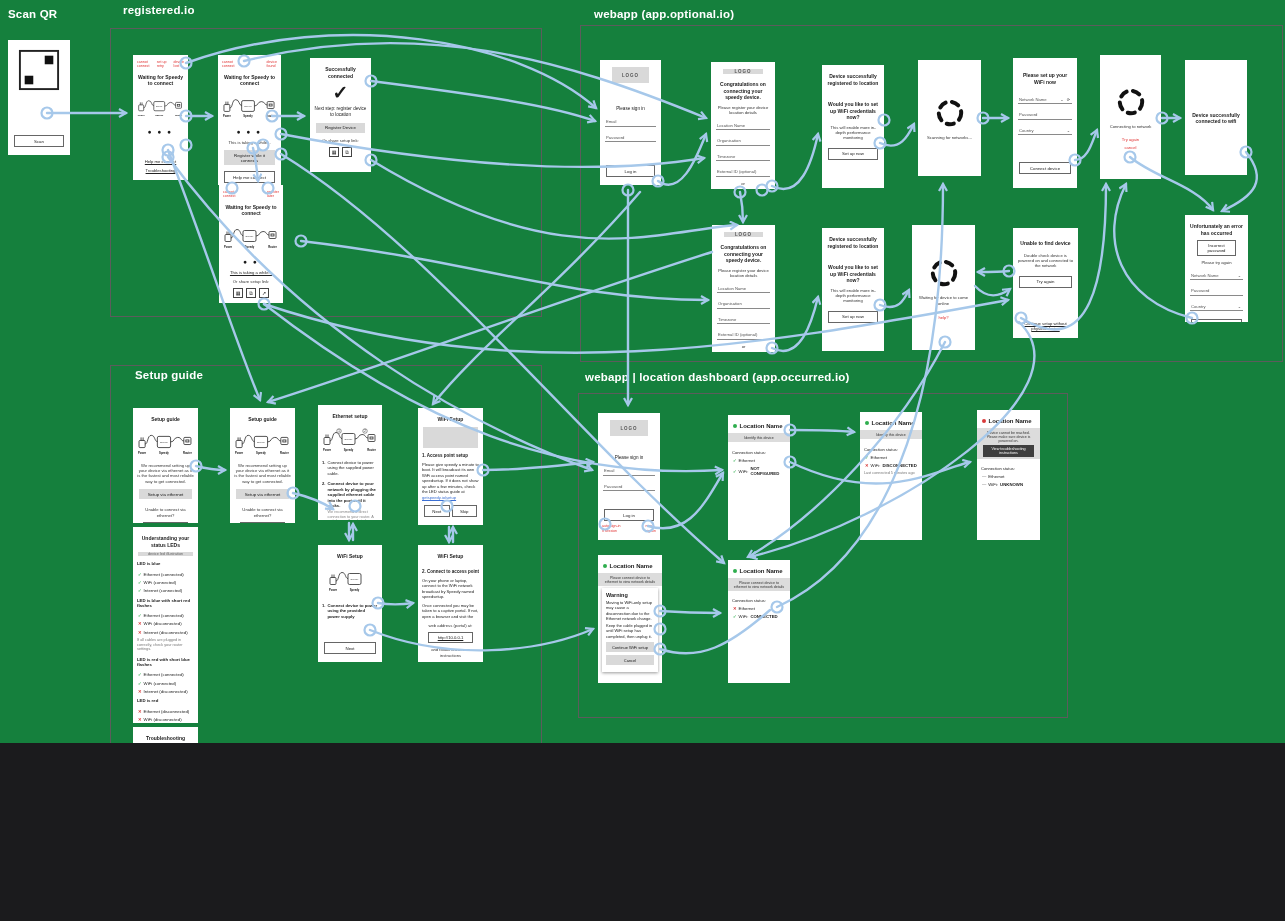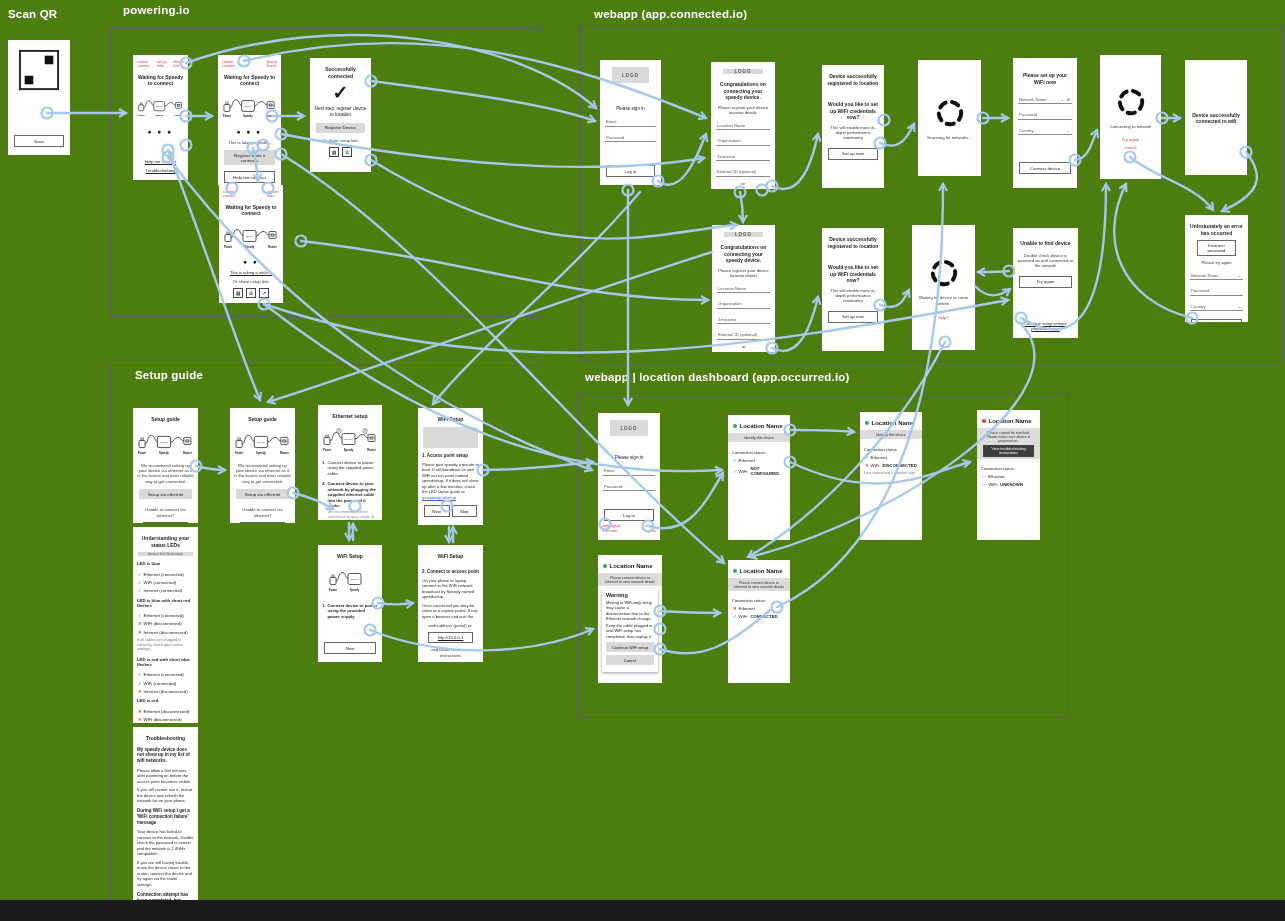--- a/index.html
+++ b/index.html
@@ -1,16 +1,16 @@
 <!DOCTYPE html>
 <html><head>
 <meta charset="utf-8">
 <style>
   html,body{margin:0;padding:0;background:#1b1b1d;}
-  #canvas{position:relative;width:1285px;height:900px;overflow:hidden;background:#4d7c0f;
+  #canvas{position:relative;width:1285px;height:743px;overflow:hidden;background:#15803d;
           font-family:"Liberation Sans",sans-serif;}
   .sec{position:absolute;border:1px solid #5c5c5c;}
   .sec-label{position:absolute;color:#fff;font-weight:bold;font-size:11.5px;letter-spacing:.2px;}
   .screen{position:absolute;background:#fff;color:#1a1a1a;display:flex;flex-direction:column;
           padding:5px 4px;box-sizing:border-box;overflow:hidden;}
   .b-spacer{flex:1;}
   .b-gap{flex:none;}
   .b-h{font-weight:bold;font-size:5px;text-align:center;margin:3px 0 2px;line-height:1.3;}
   .b-txt{font-size:4.6px;text-align:center;margin:2px 0;line-height:1.3;}
   .b-small{font-size:4.2px;text-align:center;color:#333;margin:2px 0;line-height:1.3;}
@@ -66,22 +66,22 @@
   .b-iconrow{display:flex;justify-content:center;gap:3px;margin:2px 0;}
   .b-iconrow .icn{width:8px;height:8px;border:.6px solid #444;display:flex;align-items:center;
                   justify-content:center;font-size:5px;}
   #edges{position:absolute;left:0;top:0;pointer-events:none;}
 </style>
 </head>
 <body>
 
 <div id="canvas">
   <div class="sec-label" style="left:8px;top:8px;">Scan QR</div>
-  <div class="sec-label" style="left:123px;top:4px;">powering.io</div>
-  <div class="sec-label" style="left:594px;top:8px;">webapp (app.connected.io)</div>
+  <div class="sec-label" style="left:123px;top:4px;">registered.io</div>
+  <div class="sec-label" style="left:594px;top:8px;">webapp (app.optional.io)</div>
   <div class="sec-label" style="left:135px;top:369px;">Setup guide</div>
   <div class="sec-label" style="left:585px;top:371px;">webapp | location dashboard (app.occurred.io)</div>
 
   <div class="sec" style="left:110px;top:28px;width:430px;height:287px;"></div>
   <div class="sec" style="left:580px;top:25px;width:701px;height:335px;"></div>
   <div class="sec" style="left:110px;top:365px;width:430px;height:556px;"></div>
   <div class="sec" style="left:578px;top:393px;width:488px;height:323px;"></div>
 
   <div id="screens">
       <div class="screen" style="left: 8px; top: 40px; width: 62px; height: 115px;">

